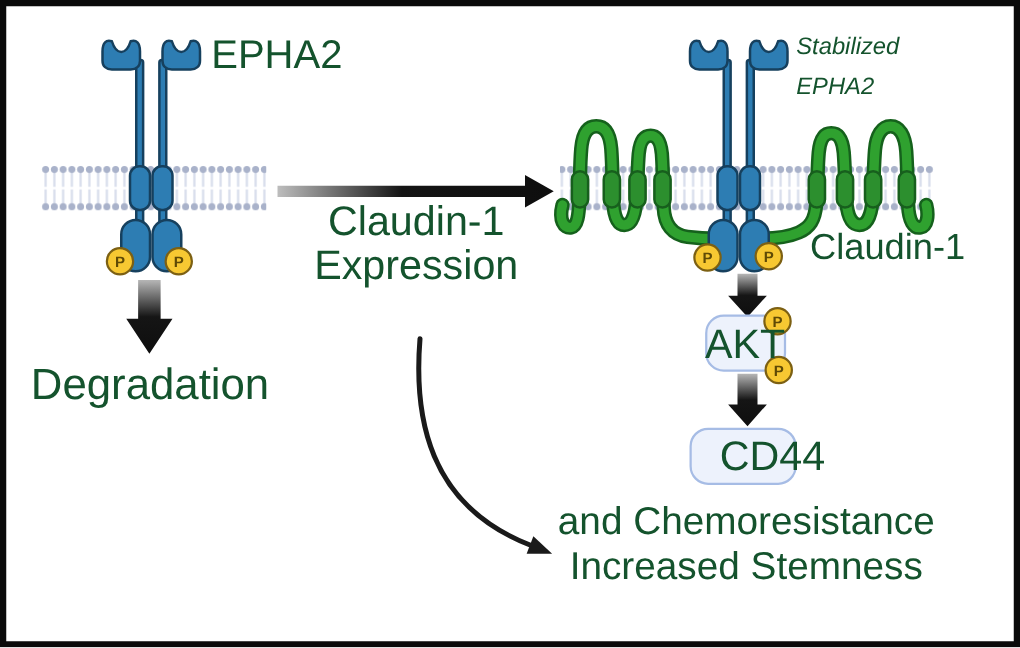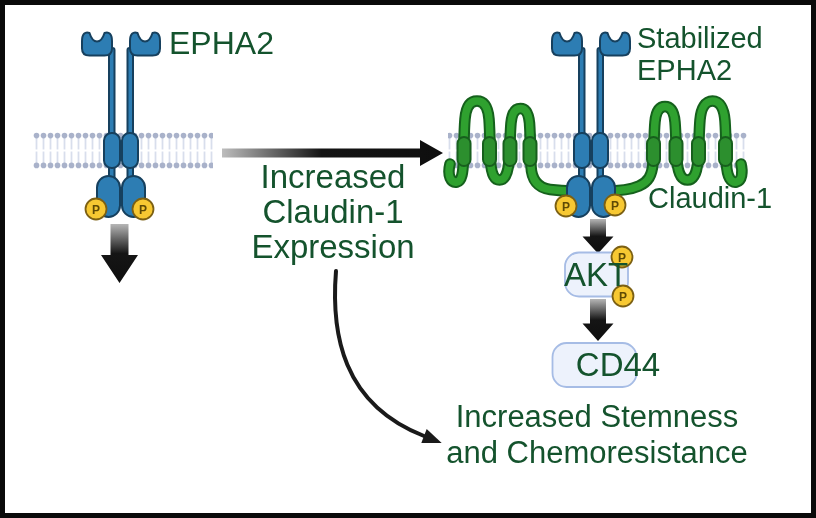--- a/index.html
+++ b/index.html
@@ -7,21 +7,21 @@
     position:relative;
     width:816px;height:518px;
     background:#ffffff;
     overflow:hidden;
     font-family:"Liberation Sans", sans-serif;
     color:#1c1c1c;
   }
   .canvas svg{position:absolute;left:0;top:0;}
   .lbl{position:absolute;white-space:nowrap;color:#14532d;}
   .lbl-epha2{left:169px;top:26px;font-size:32px;line-height:34px;}
-  .lbl-stabilized{left:637px;top:22px;font-size:29px;line-height:32px;}
+  .lbl-stabilized{left:637px;top:22px;font-size:19px;line-height:32px;font-style:italic;}
   .lbl-claudin{left:648px;top:183px;font-size:29px;line-height:31px;}
   .lbl-transition{left:333px;top:159px;font-size:33px;line-height:35px;
     transform:translateX(-50%);text-align:center;}
   .lbl-degradation{left:120px;top:289px;font-size:35px;line-height:37px;
     transform:translateX(-50%);}
   .lbl-outcome{left:597px;top:399px;font-size:31px;line-height:36px;
     transform:translateX(-50%);text-align:center;}
   .lbl-akt{left:596px;top:275px;font-size:33px;transform:translate(-50%,-50%);}
   .lbl-cd44{left:594px;top:365px;font-size:33px;transform:translate(-50%,-50%);margin-left:24px;}
   .line{display:block;}
@@ -144,28 +144,28 @@
   <div class="lbl lbl-epha2">EPHA2</div>
 
   <div class="lbl lbl-stabilized">
     <span class="line">Stabilized</span>
     <span class="line">EPHA2</span>
   </div>
 
   <div class="lbl lbl-claudin">Claudin-1</div>
 
   <div class="lbl lbl-transition">
-    <span class="line">Increased</span>
     <span class="line">Claudin-1</span>
     <span class="line">Expression</span>
   </div>
 
+  <div class="lbl lbl-degradation">Degradation</div>
 
   <div class="lbl lbl-akt">AKT</div>
 
   <div class="lbl lbl-cd44">CD44</div>
 
   <div class="lbl lbl-outcome">
+    <span class="line">and Chemoresistance</span>
     <span class="line">Increased Stemness</span>
-    <span class="line">and Chemoresistance</span>
   </div>
 
 </div>
 
 </body></html>

